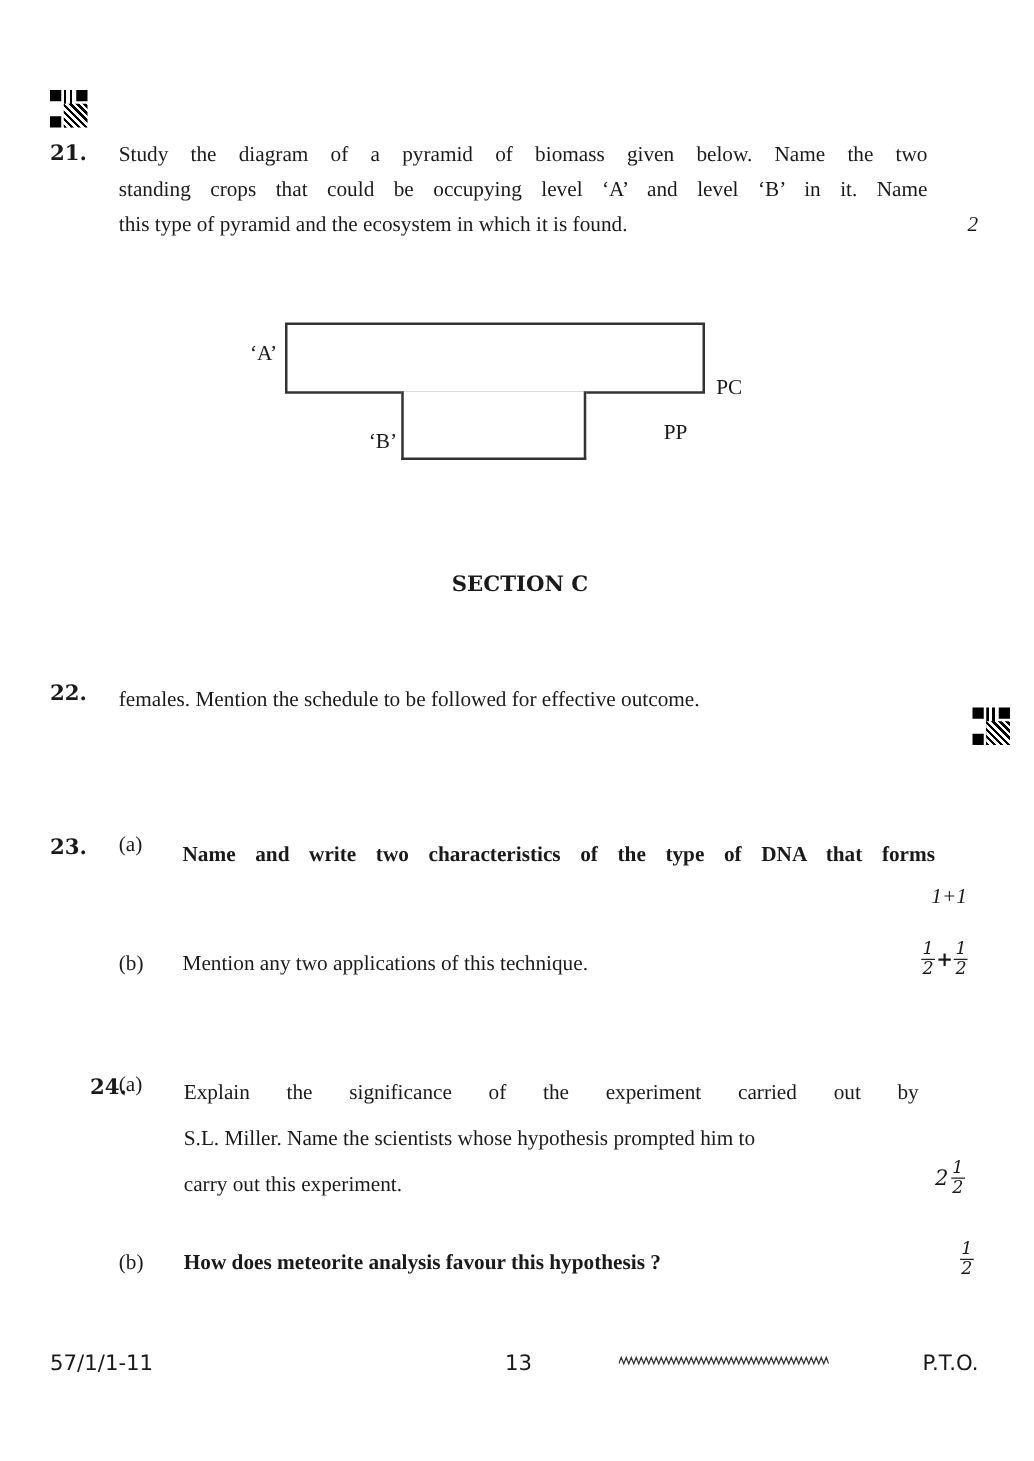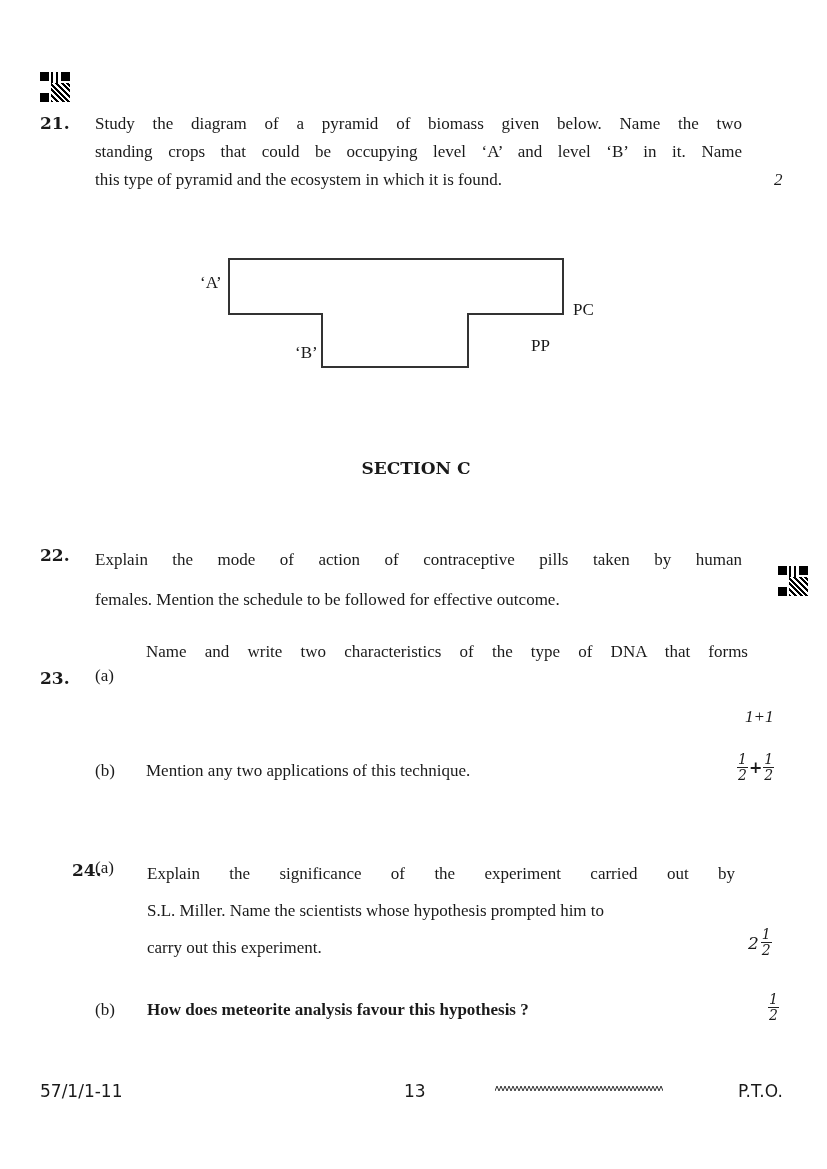--- a/index.html
+++ b/index.html
@@ -47,28 +47,27 @@
   <div class="abs diag-label" style="left:20px; top:23px;">‘A’</div>
   <div class="abs diag-label" style="left:393px; top:30px;margin-top:20px;">PC</div>
   <div class="abs diag-label" style="left:115px; top:93px;">‘B’</div>
   <div class="abs diag-label" style="left:303px; top:86px;margin-left:48px;">PP</div>
 </div>
 
 <div class="abs" style="left:0; top:458px; width:832px; text-align:center; font-weight:bold; font-size:17px;">SECTION C</div>
 
 <div class="abs qnum" style="left:40px; top:545px;">22.</div>
 <div class="abs qtext" style="left:95px; top:540px; width:647px; line-height:40px;">
-  <div class="justify">Explain the mode of action of contraceptive pills taken by human</div>
   <div>females. Mention the schedule to be followed for effective outcome.</div>
 </div>
 <div class="abs qr" style="left:778px; top:566px;"></div>
 
 <div class="abs qnum" style="left:40px; top:668px;">23.</div>
 <div class="abs part" style="left:95px; top:666px;">(a)</div>
-<div class="abs qtext" style="left:146px; top:632px; width:602px; line-height:40px;">
+<div class="abs qtext" style="left:146px; top:664px; width:602px; line-height:40px;font-weight:bold;">
   <div class="justify">Name and write two characteristics of the type of DNA that forms</div>
 </div>
 <div class="abs marks" style="left:745px; top:707px;">1+1</div>
 
 <div class="abs part" style="left:95px; top:761px;">(b)</div>
 <div class="abs qtext" style="left:146px; top:757px;">Mention any two applications of this technique.</div>
 <div class="abs" style="left:737px; top:752px; display:flex; align-items:center;">
   <span class="frac">
       <span class="num">1</span>
       <span>2</span>

